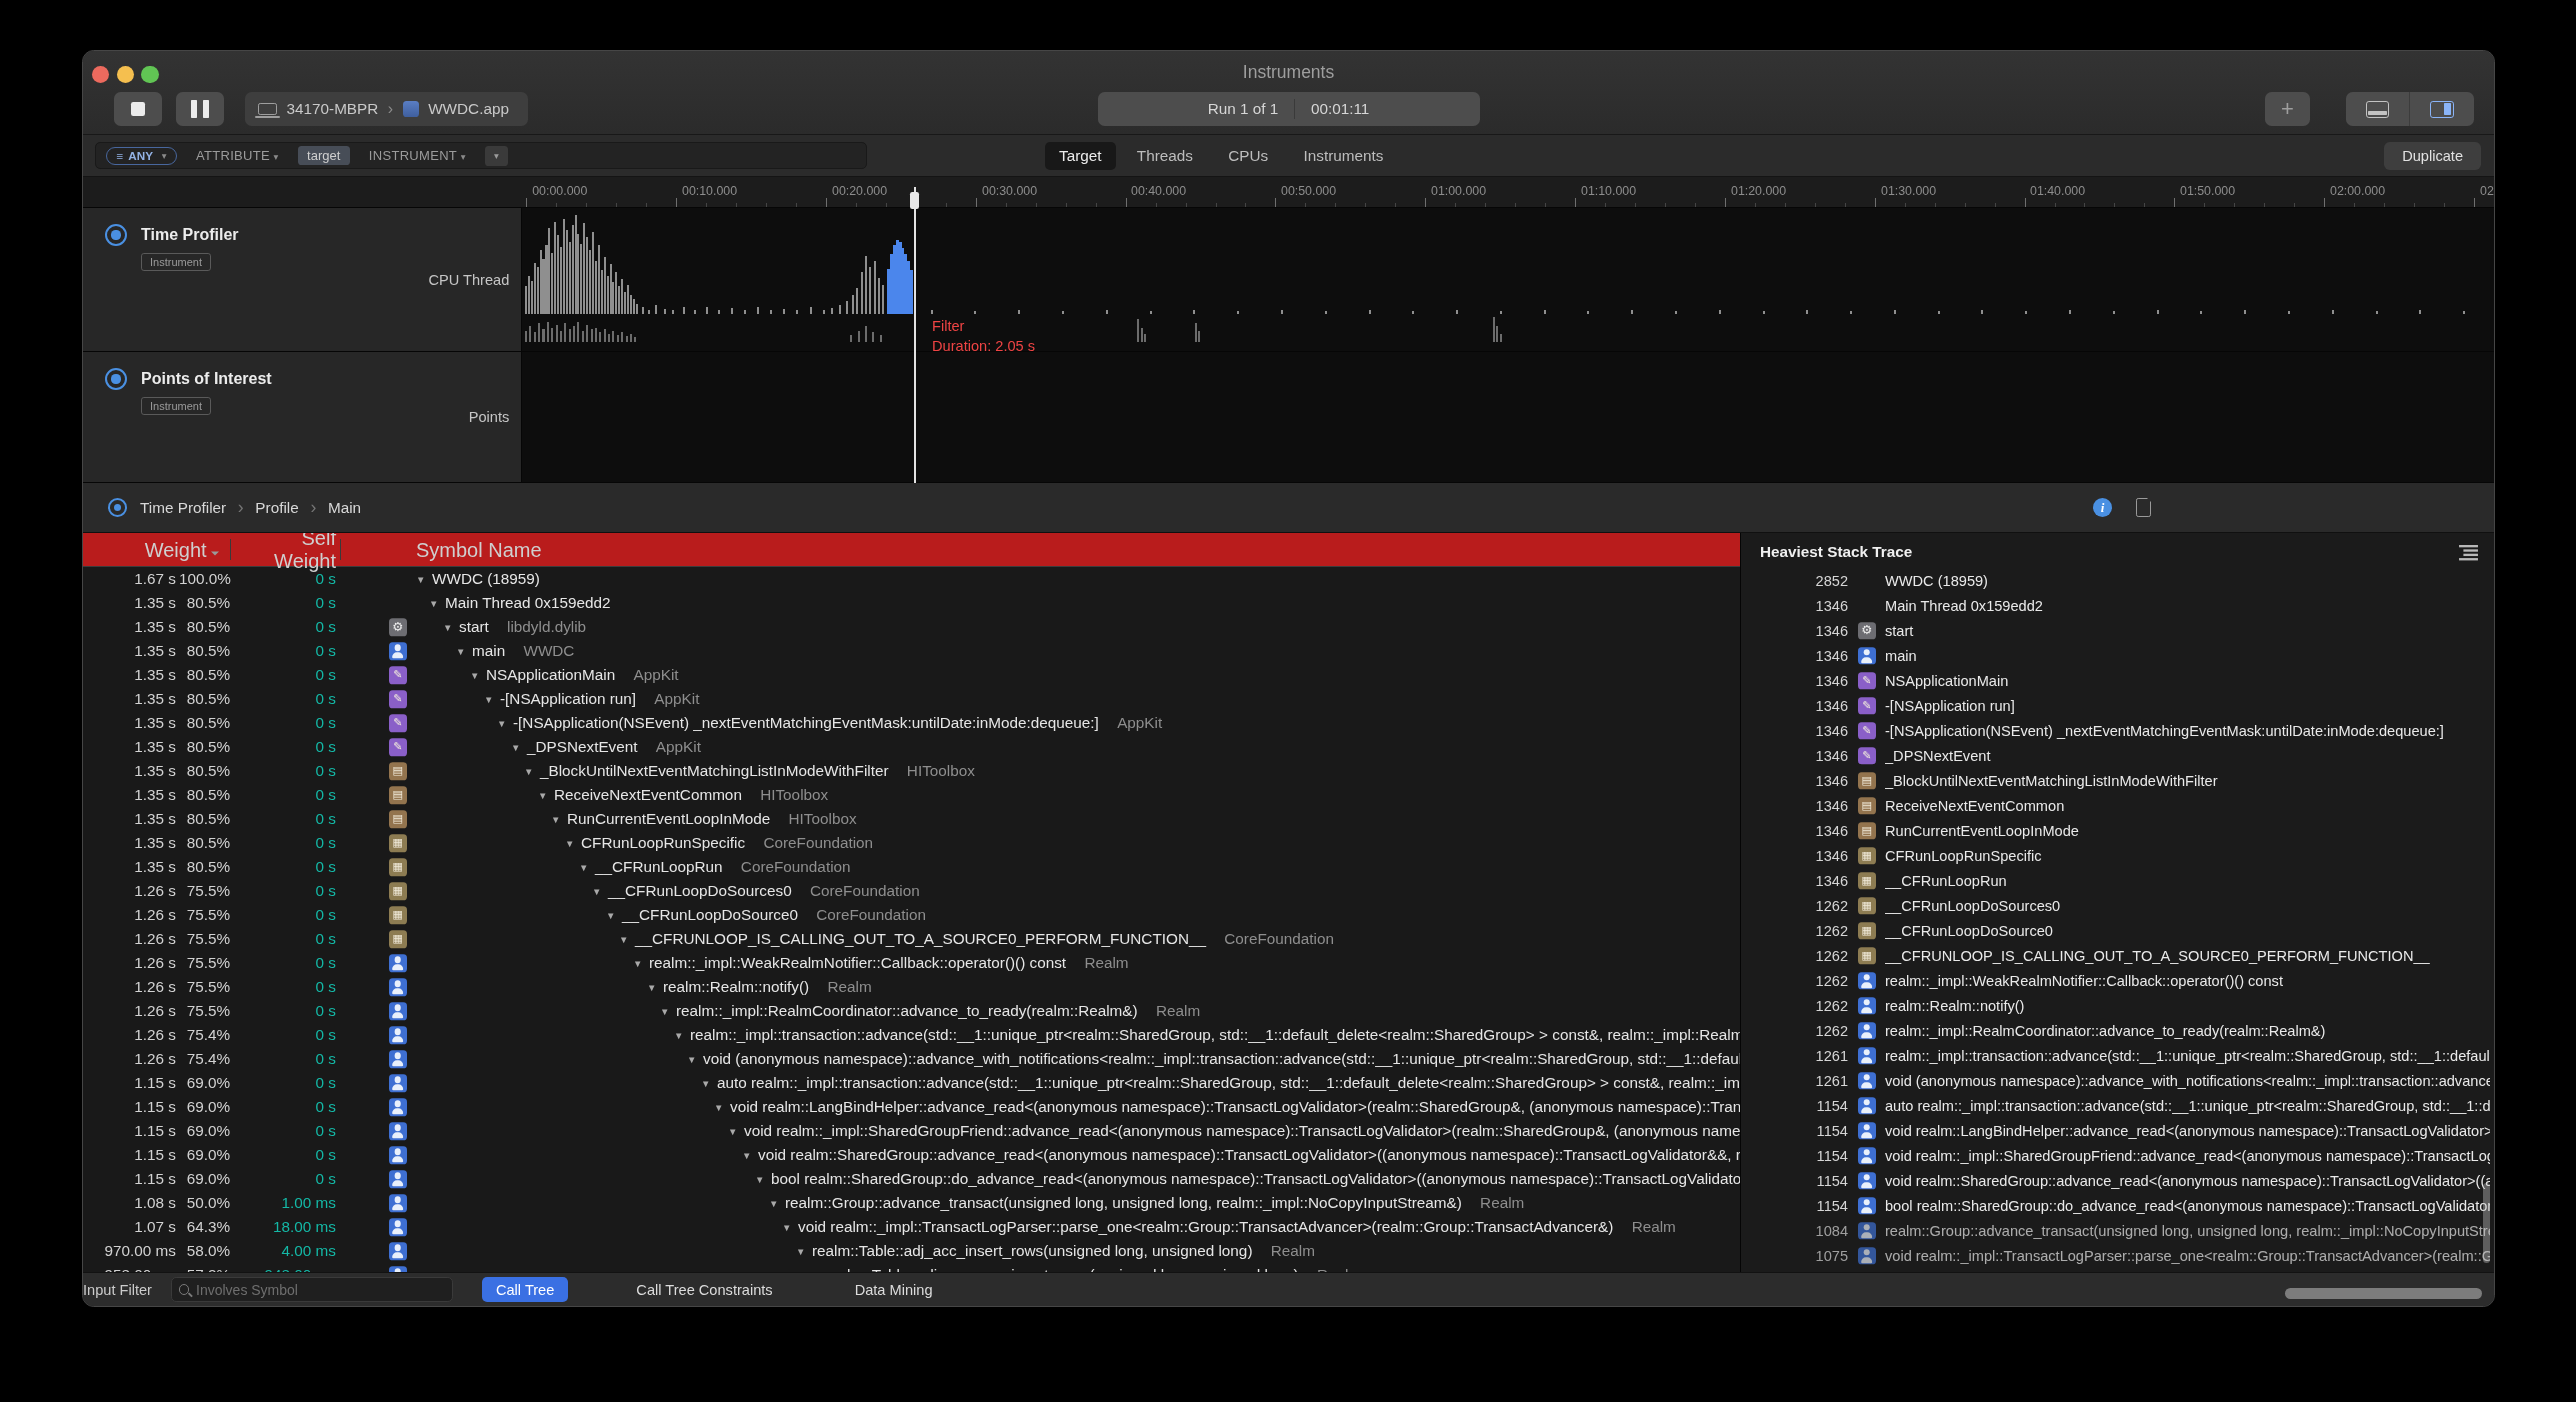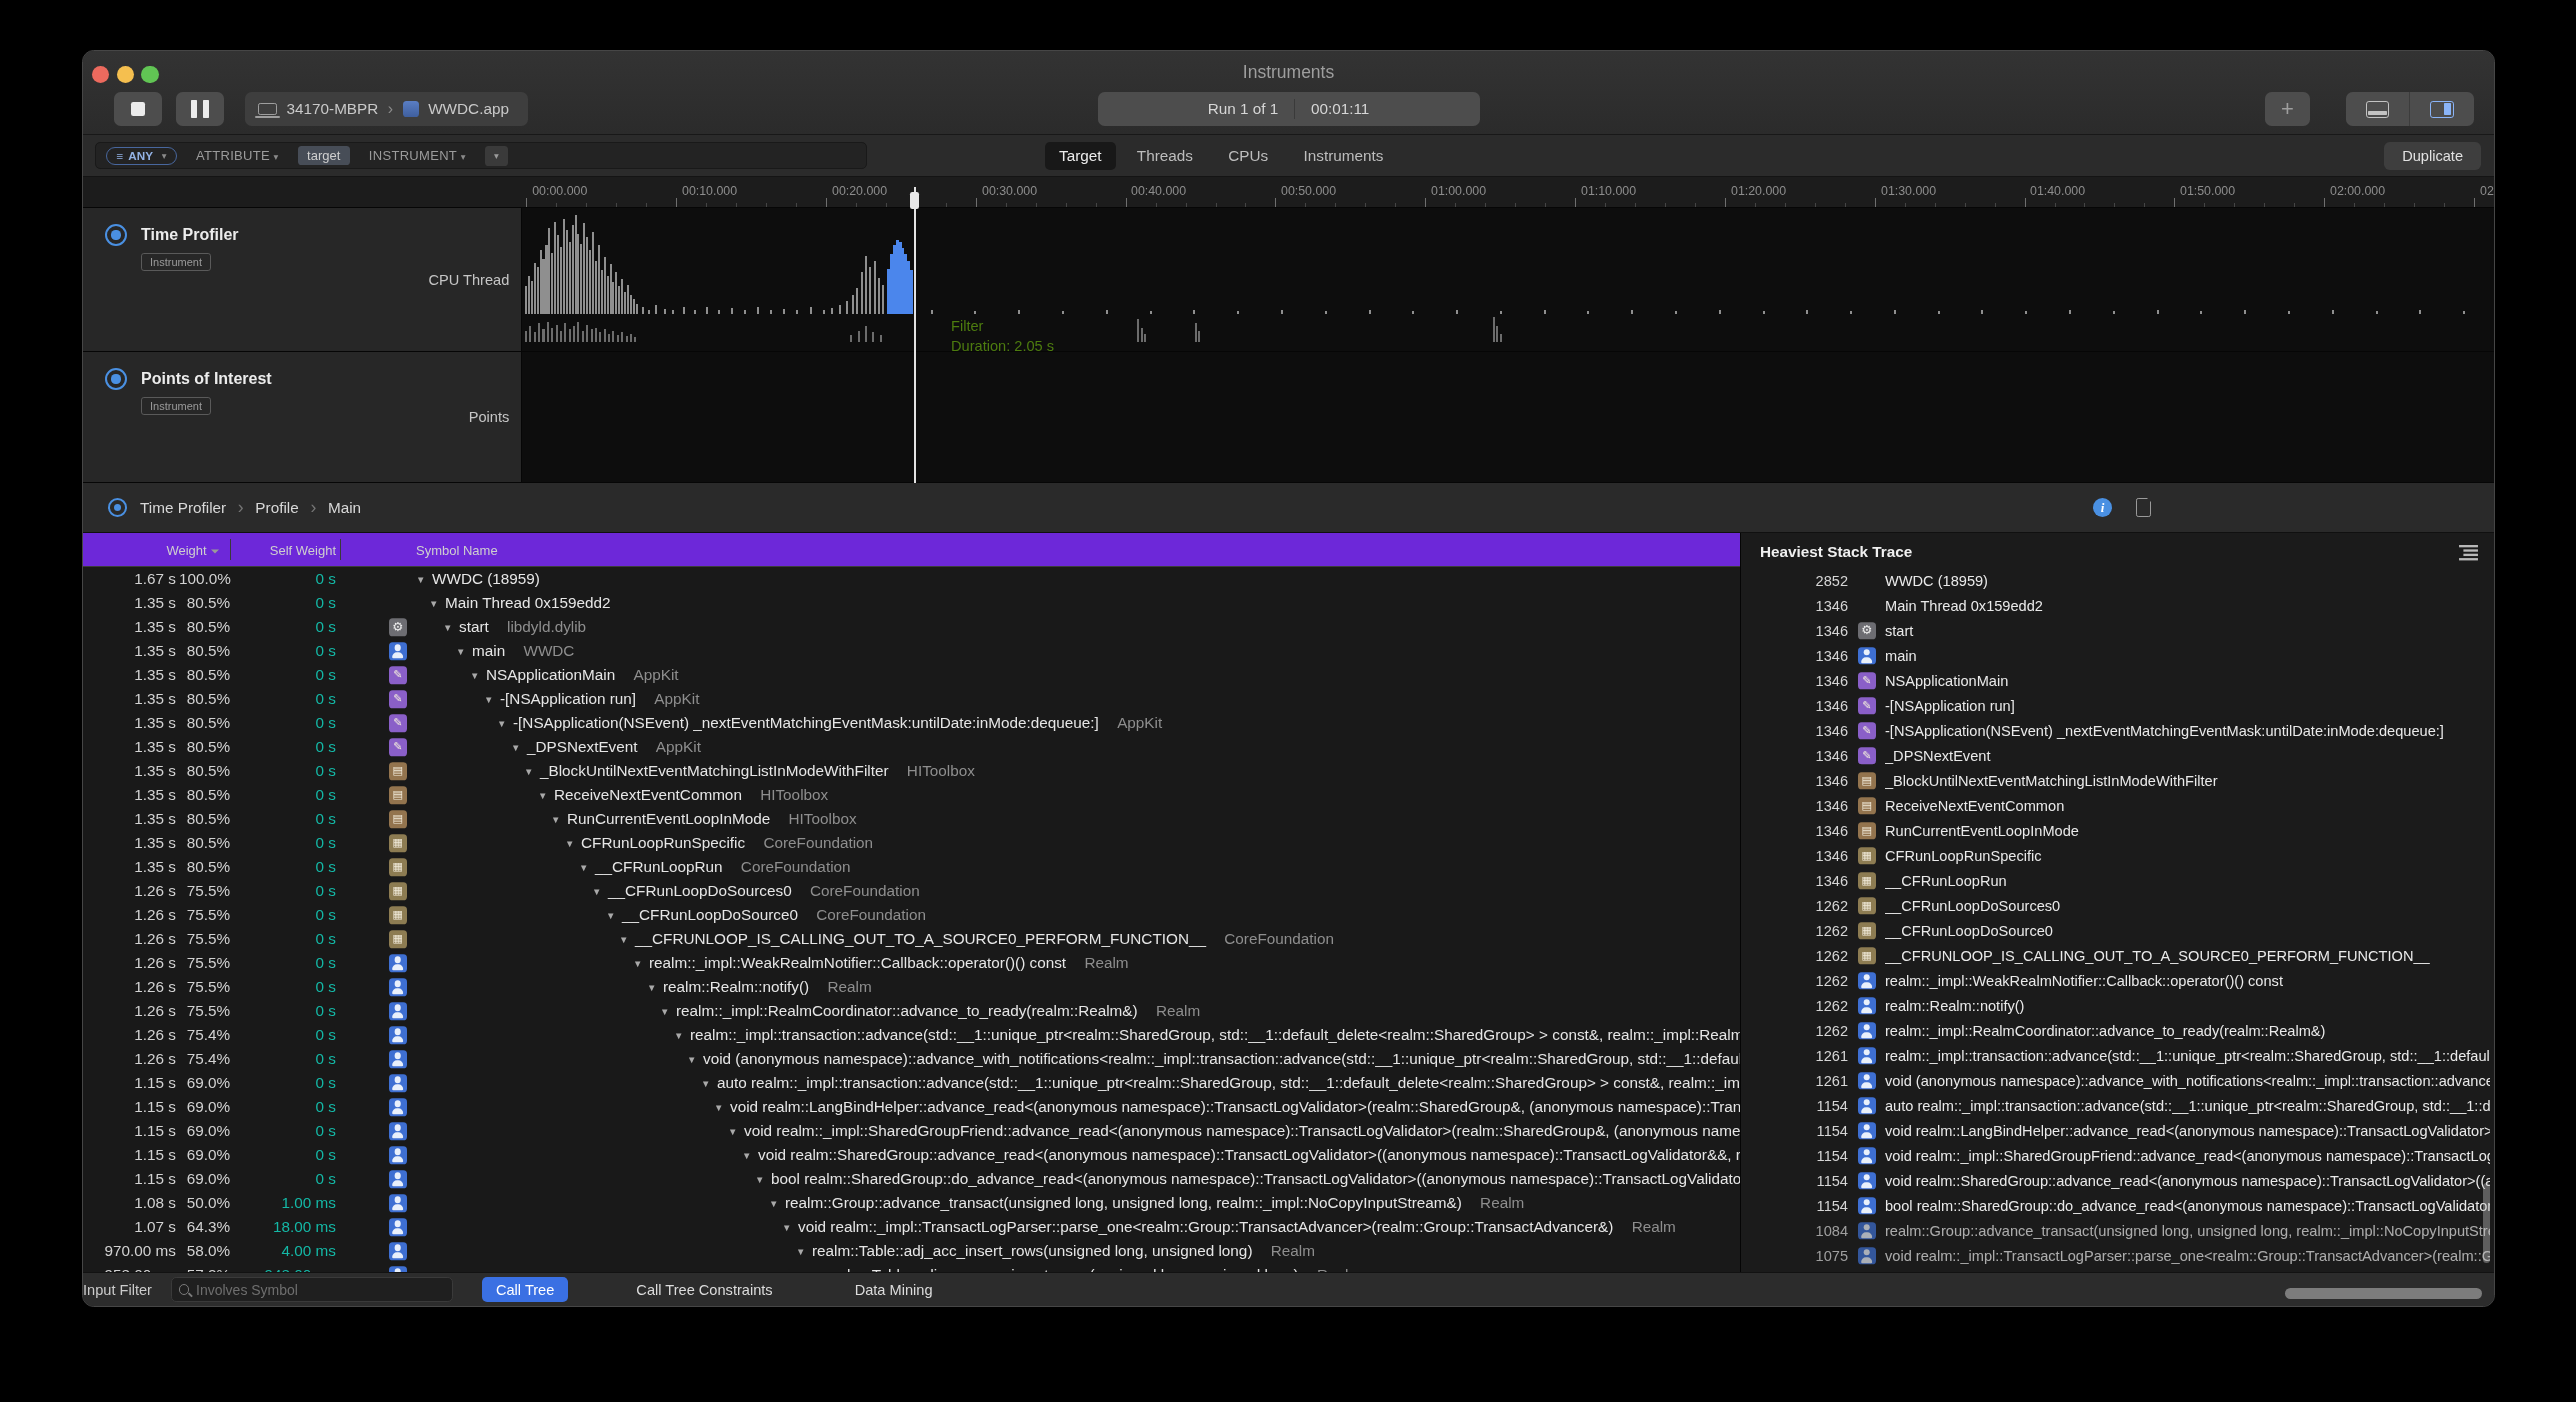--- a/index.html
+++ b/index.html
@@ -80,21 +80,21 @@
   .instr-circle::after{content:"";position:absolute;inset:4.4px;border-radius:50%;background:#4a90e2}
   .track-title{position:absolute;left:58px;top:17.5px;color:#ececec;font-size:16px;font-weight:bold}
   .track-badge{position:absolute;left:58px;top:45px;border:0.7px solid #5a5a5a;border-radius:2.9px;
     color:#9a9a9a;font-size:11px;padding:2.2px 8px}
   .lane-label{position:absolute;right:11.7px;top:50%;transform:translateY(-50%);color:#c6c6c6;font-size:14.6px}
   #cpu-lane{position:absolute;left:0;top:0;width:100%;height:106px}
   #cpu-lane .bar{position:absolute;bottom:0;width:2.2px;background:#8f8f8f}
   #cpu-lane .bar.sel{background:#4b86ec;width:2.9px}
   #cpu-lane2{position:absolute;left:0;top:109px;width:100%;height:29px}
   #cpu-lane2 .bar{position:absolute;bottom:3.6px;width:2.2px;background:#6c6c6c}
-  .filter-note{position:absolute;left:429px;top:108px;color:#4d7c0f;font-size:14.6px;line-height:20.4px;white-space:nowrap}
+  .filter-note{position:absolute;left:410px;top:108px;color:#ef4444;font-size:14.6px;line-height:20.4px;white-space:nowrap}
   .playhead{position:absolute;left:831px;top:10.2px;bottom:0;width:1.5px;background:#e2e2e2;z-index:6}
   .playhead-handle{position:absolute;top:4.4px;left:-3.6px;width:8.8px;height:17.5px;background:#e8e8e8;border-radius:2.2px}
 
   
   .breadcrumbbar{position:absolute;top:432px;left:0;right:0;height:50px;background:#2a2a2a;
     border-bottom:0.7px solid #101010;display:flex;align-items:center}
   .bc-circle{width:19px;height:19px;border-radius:50%;border:2.2px solid #4a90e2;position:relative;margin-left:25px;flex:none}
   .bc-circle::after{content:"";position:absolute;inset:3.6px;border-radius:50%;background:#4a90e2}
   #breadcrumb-items{display:flex;align-items:center;gap:11.7px;margin-left:13px;font-size:15.3px}
   .bc-item{color:#d8d8d8}
@@ -102,22 +102,22 @@
   .bc-right{position:absolute;right:343px;display:flex;align-items:center;gap:23.4px}
   .info-ic{width:19.7px;height:19.7px;border-radius:50%;background:#4a90e2;color:#fff;display:flex;
     align-items:center;justify-content:center;font-size:13px;font-family:"Liberation Serif",serif;font-style:italic;font-weight:bold}
   .doc-ic{width:15.3px;height:19.7px;border:1.5px solid #9a9a9a;border-radius:2.2px;position:relative}
   .doc-ic::after{content:"";position:absolute;top:-1.5px;right:-1.5px;border-style:solid;border-width:0 6.6px 6.6px 0;
     border-color:transparent #2a2a2a transparent transparent}
 
   
   .detail{position:absolute;top:482px;left:0;right:0;bottom:34px;background:#191919}
   .calltree{position:absolute;left:0;top:0;bottom:0;width:1657px;overflow:hidden}
-  .ct-header{position:absolute;top:0;left:0;right:0;height:34px;background:#6d28d9;border-bottom:0.7px solid #3c3c3c;
-    color:#cfcfcf;font-size:13px}
+  .ct-header{position:absolute;top:0;left:0;right:0;height:34px;background:#b91c1c;border-bottom:0.7px solid #3c3c3c;
+    color:#cfcfcf;font-size:20px}
   .ct-header .vsep{position:absolute;top:5.8px;bottom:5.8px;width:0.7px;background:#3a3a3a}
   .h-weight{position:absolute;left:0;width:136px;text-align:right;top:50%;transform:translateY(-50%)}
   .sort-caret{display:inline-block;margin-left:4.4px;border:4.4px solid transparent;border-top-color:#9a9a9a;transform:translateY(2.9px)}
   .h-self{position:absolute;left:152px;width:101px;text-align:right;top:50%;transform:translateY(-50%)}
   .h-sym{position:absolute;left:333px;top:50%;transform:translateY(-50%)}
   .ct-rows{position:absolute;top:34px;left:0;right:0;bottom:0;overflow:hidden}
   .ct-row{position:relative;height:24px;font-size:15.3px;color:#e6e6e6}
   .c-time{position:absolute;left:0;width:93px;text-align:right;top:50%;transform:translateY(-50%);color:#d2d2d2;white-space:nowrap}
   .c-pct{position:absolute;left:96px;width:51px;text-align:right;top:50%;transform:translateY(-50%);color:#d2d2d2}
   .c-self{position:absolute;left:152px;width:101px;text-align:right;top:50%;transform:translateY(-50%);color:#14b8a6;white-space:nowrap}

